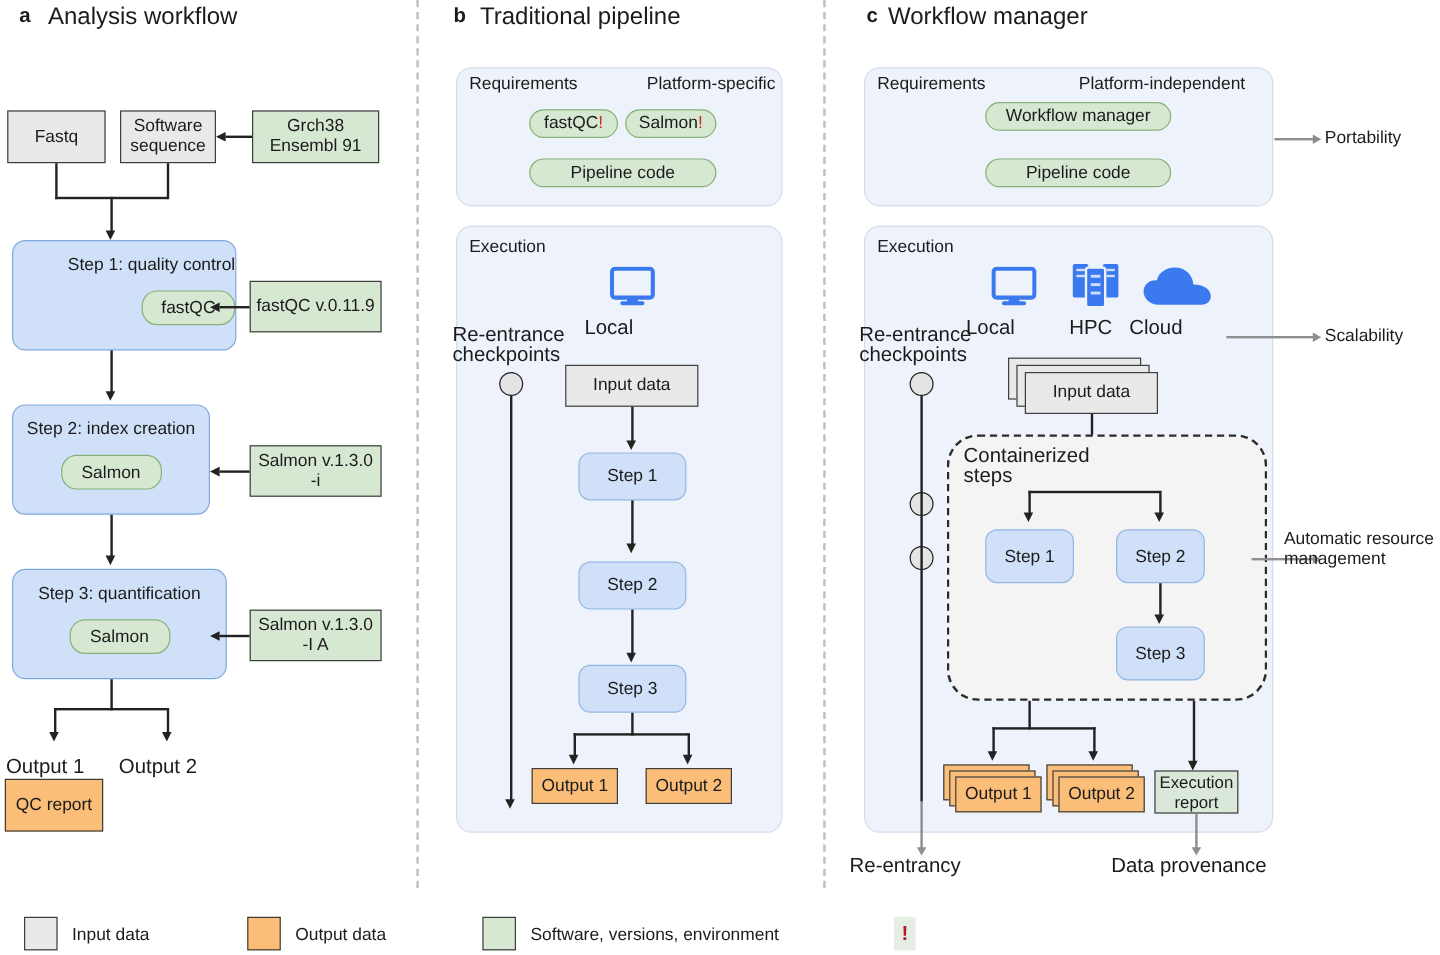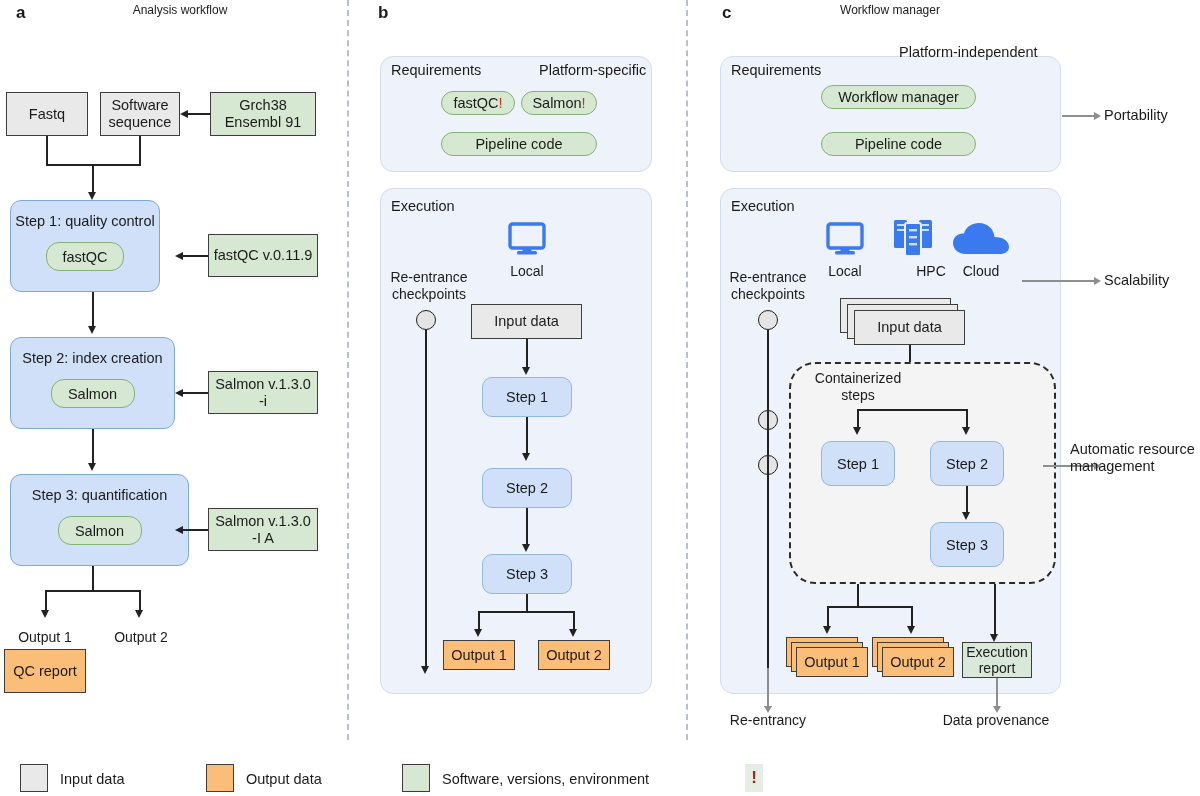--- a/index.html
+++ b/index.html
@@ -6,24 +6,24 @@
   body{
     font-family:"Liberation Sans","DejaVu Sans",sans-serif;
     color:#1b1b1b;
     -webkit-font-smoothing:antialiased;
   }
   #fig{position:relative;width:1200px;height:796px;overflow:hidden;background:#fff;}
   .abs{position:absolute;box-sizing:border-box;}
 
   
   .panel-letter{font-size:17px;font-weight:bold;letter-spacing:0;}
-  .panel-title{font-size:12px;text-align:center;}
+  .panel-title{font-size:20px;}
   .subtitle{font-size:15px;text-align:center;}
   .lbl{font-size:14.5px;}
-  .lbl-c{font-size:14px;text-align:center;}
+  .lbl-c{font-size:17px;}
 
   
   .divider{border-left:2px dashed #b9c0c7;width:0;}
 
   
   .box{
     display:flex;align-items:center;justify-content:center;
     text-align:center;line-height:1.15;
     border:1.6px solid #3d3d3d;
   }
@@ -125,21 +125,21 @@
 
   <div class="abs ln-h" style="left:188px;top:113px;width:22px;"></div>
   <div class="abs arrow-l" style="left:180px;top:109.5px;"></div>
 
   <div class="abs ln-v" style="left:46px;top:136px;height:30px;"></div>
   <div class="abs ln-v" style="left:139px;top:136px;height:30px;"></div>
   <div class="abs ln-h" style="left:46px;top:164px;width:94px;"></div>
   <div class="abs ln-v" style="left:92px;top:164px;height:30px;"></div>
   <div class="abs arrow-d" style="left:88px;top:192px;"></div>
 
-  <div class="abs step-a" style="left:10px;top:200px;width:150px;height:92px;">
+  <div class="abs step-a" style="left:10px;top:200px;width:187px;height:92px;align-items:flex-end;">
     <div class="step-title">Step 1: quality control</div>
     <div class="pill" style="margin-top:13px;width:76px;height:27px;">
       <span>fastQC</span>
     </div>
   </div>
   <div class="abs box box-soft" style="left:208px;top:234px;width:110px;height:43px;flex-direction:column;">
     <span>fastQC v.0.11.9</span>
   </div>
   <div class="abs ln-h" style="left:183px;top:255px;width:25px;"></div>
   <div class="abs arrow-l" style="left:175px;top:251.5px;"></div>
@@ -184,20 +184,21 @@
   <div class="abs arrow-d" style="left:135px;top:610px;"></div>
 
   <div class="abs lbl-c" style="left:5px;top:629px;width:80px;">Output 1</div>
   <div class="abs lbl-c" style="left:99px;top:629px;width:84px;">Output 2</div>
 
   <div class="abs box box-output" style="left:4px;top:649px;width:82px;height:44px;flex-direction:column;">
     <span>QC report</span>
   </div>
 
   <div class="abs panel-letter" style="left:378px;top:3px;">b</div>
+  <div class="abs panel-title" style="left:400px;top:3px;width:260px;">Traditional pipeline</div>
 
   <div class="abs card" style="left:380px;top:56px;width:272px;height:116px;"></div>
   <div class="abs lbl" style="left:391px;top:62px;">Requirements</div>
   <div class="abs lbl" style="left:539px;top:62px;">Platform-specific</div>
 
   <div class="abs req-pill" style="left:441px;top:91px;width:74px;height:24px;">
     <span>fastQC</span>
       <span class="bang">!</span>
   </div>
   <div class="abs req-pill" style="left:521px;top:91px;width:76px;height:24px;">
@@ -258,21 +259,21 @@
   </div>
   <div class="abs box box-output" style="left:538px;top:640px;width:72px;height:30px;">
     <span>Output 2</span>
   </div>
 
   <div class="abs panel-letter" style="left:722px;top:3px;">c</div>
   <div class="abs panel-title" style="left:740px;top:3px;width:300px;">Workflow manager</div>
 
   <div class="abs card" style="left:720px;top:56px;width:341px;height:116px;"></div>
   <div class="abs lbl" style="left:731px;top:62px;">Requirements</div>
-  <div class="abs lbl" style="left:899px;top:44px;">Platform-independent</div>
+  <div class="abs lbl" style="left:899px;top:62px;">Platform-independent</div>
 
   <div class="abs req-pill" style="left:821px;top:85px;width:155px;height:24px;">
     <span>Workflow manager</span>
   </div>
   <div class="abs req-pill" style="left:821px;top:132px;width:155px;height:24px;">
     <span>Pipeline code</span>
   </div>
 
   <div class="abs ln-h-g" style="left:1062px;top:115px;width:33px;"></div>
   <div class="abs arrow-r-g" style="left:1094px;top:111.5px;"></div>

